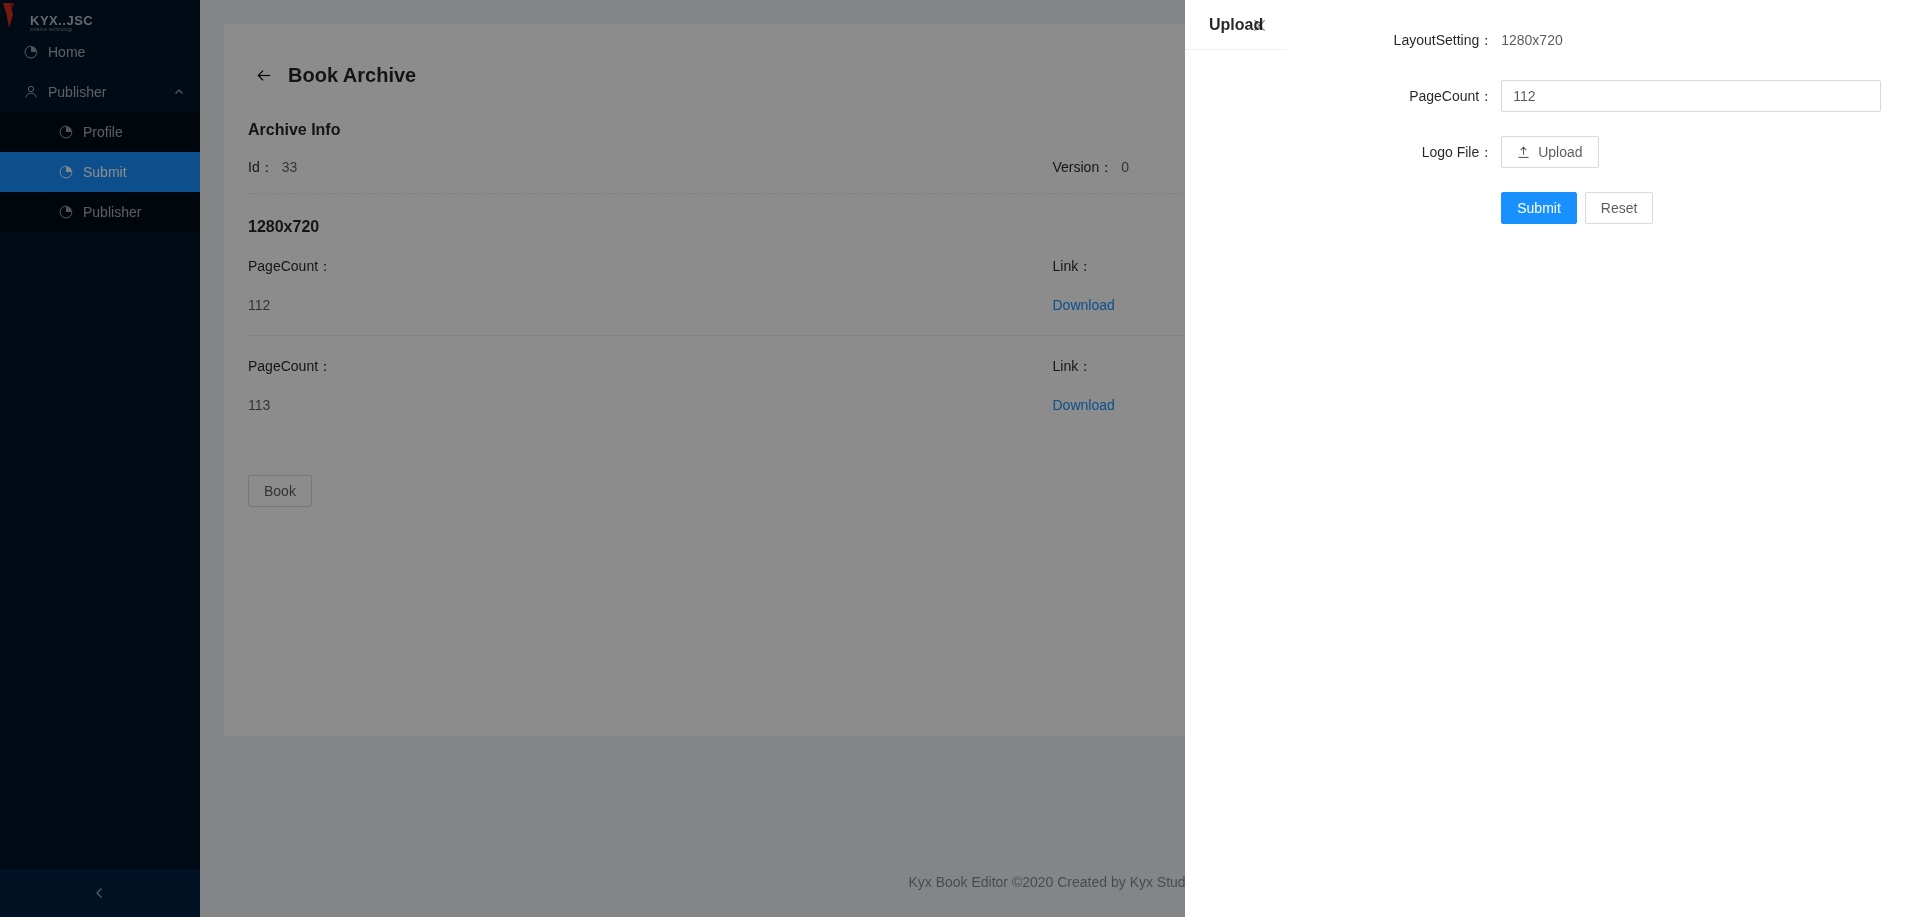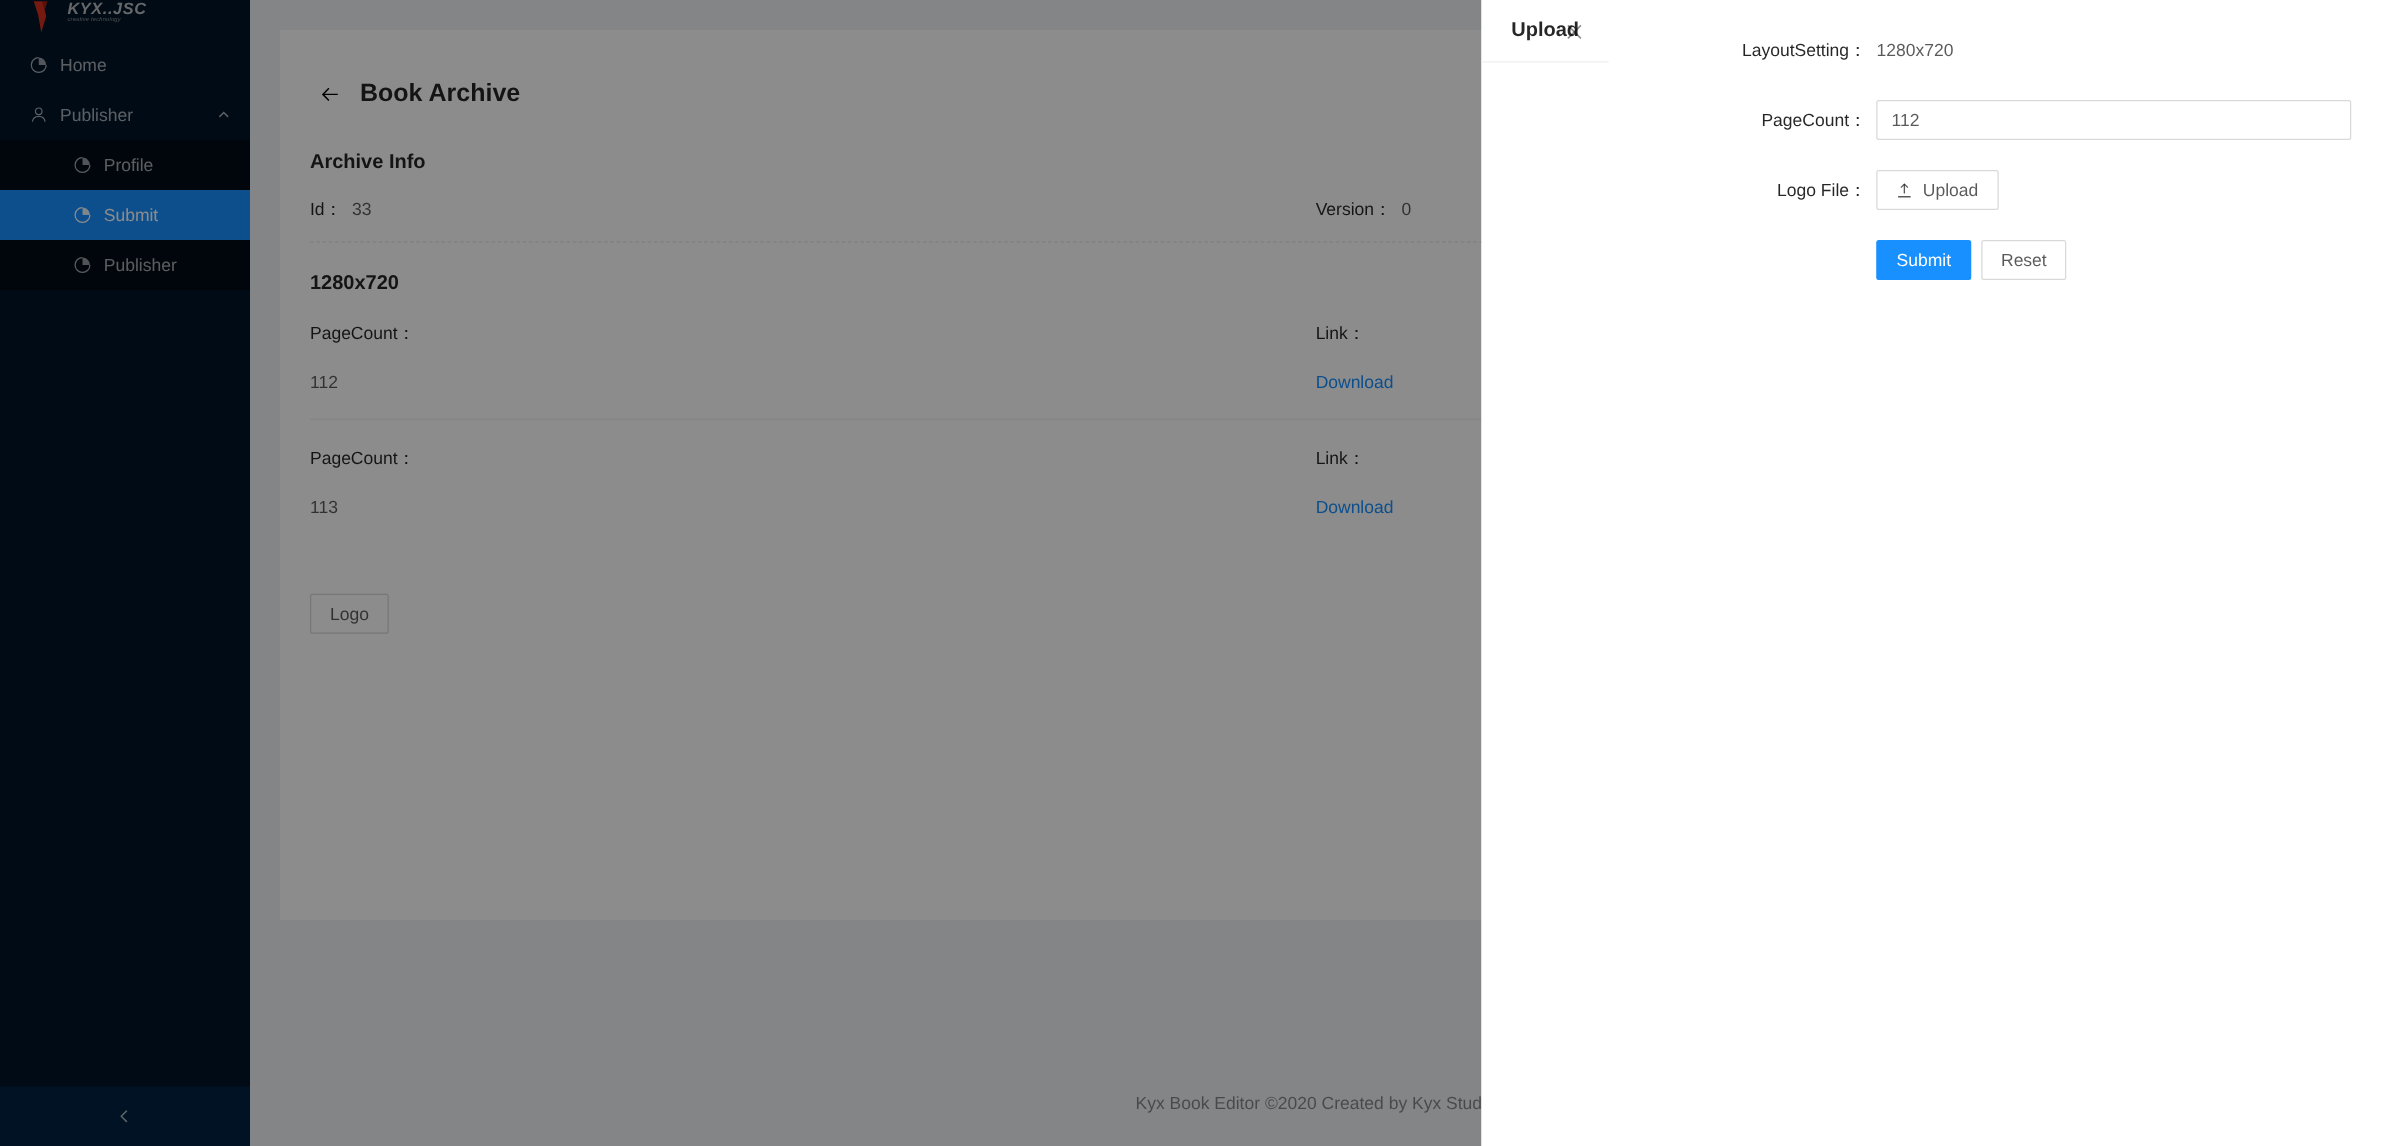--- a/index.html
+++ b/index.html
@@ -14,22 +14,22 @@
 
   
   .sidebar {
     position: absolute; left: 0; top: 0;
     width: 200px; height: 917px;
     background: #001529;
     overflow: hidden;
     z-index: 5;
   }
   .logo-wrap {
-    height: 32px; display: flex; align-items: flex-start;
-    padding-left: 24px; position: relative; font-style: italic;
+    height: 32px; display: flex; align-items: flex-end;
+    padding-left: 0; position: relative;
   }
   .logo-mark { width: 28px; height: 30px; position: relative; flex: none; margin-right: 2px;}
   .logo-text { display: flex; flex-direction: column; line-height: 1; }
   .logo-title {
     font-size: 13px; font-weight: 700; color: #b9bcc0;
     letter-spacing: .5px;
   }
   .logo-sub {
     font-size: 4.5px; color: #8d9096; letter-spacing: .2px; margin-top: 1px;
   }
@@ -316,21 +316,21 @@
             <div class="cell">PageCount：</div>
             <div class="cell">Link：</div>
           </div>
           <div class="val-row">
             <div class="cell">113</div>
             <div class="cell"><span class="link">Download</span></div>
           </div>
         </div>
 
         <div class="back-btn-wrap">
-          <button class="btn">Logo</button>
+          <button class="btn">Book</button>
         </div>
 
       </div>
     </div>
 
     <div class="footer">
       <span>Kyx Book Editor ©2020 Created by Kyx Studio</span>
     </div>
   </section>
 

